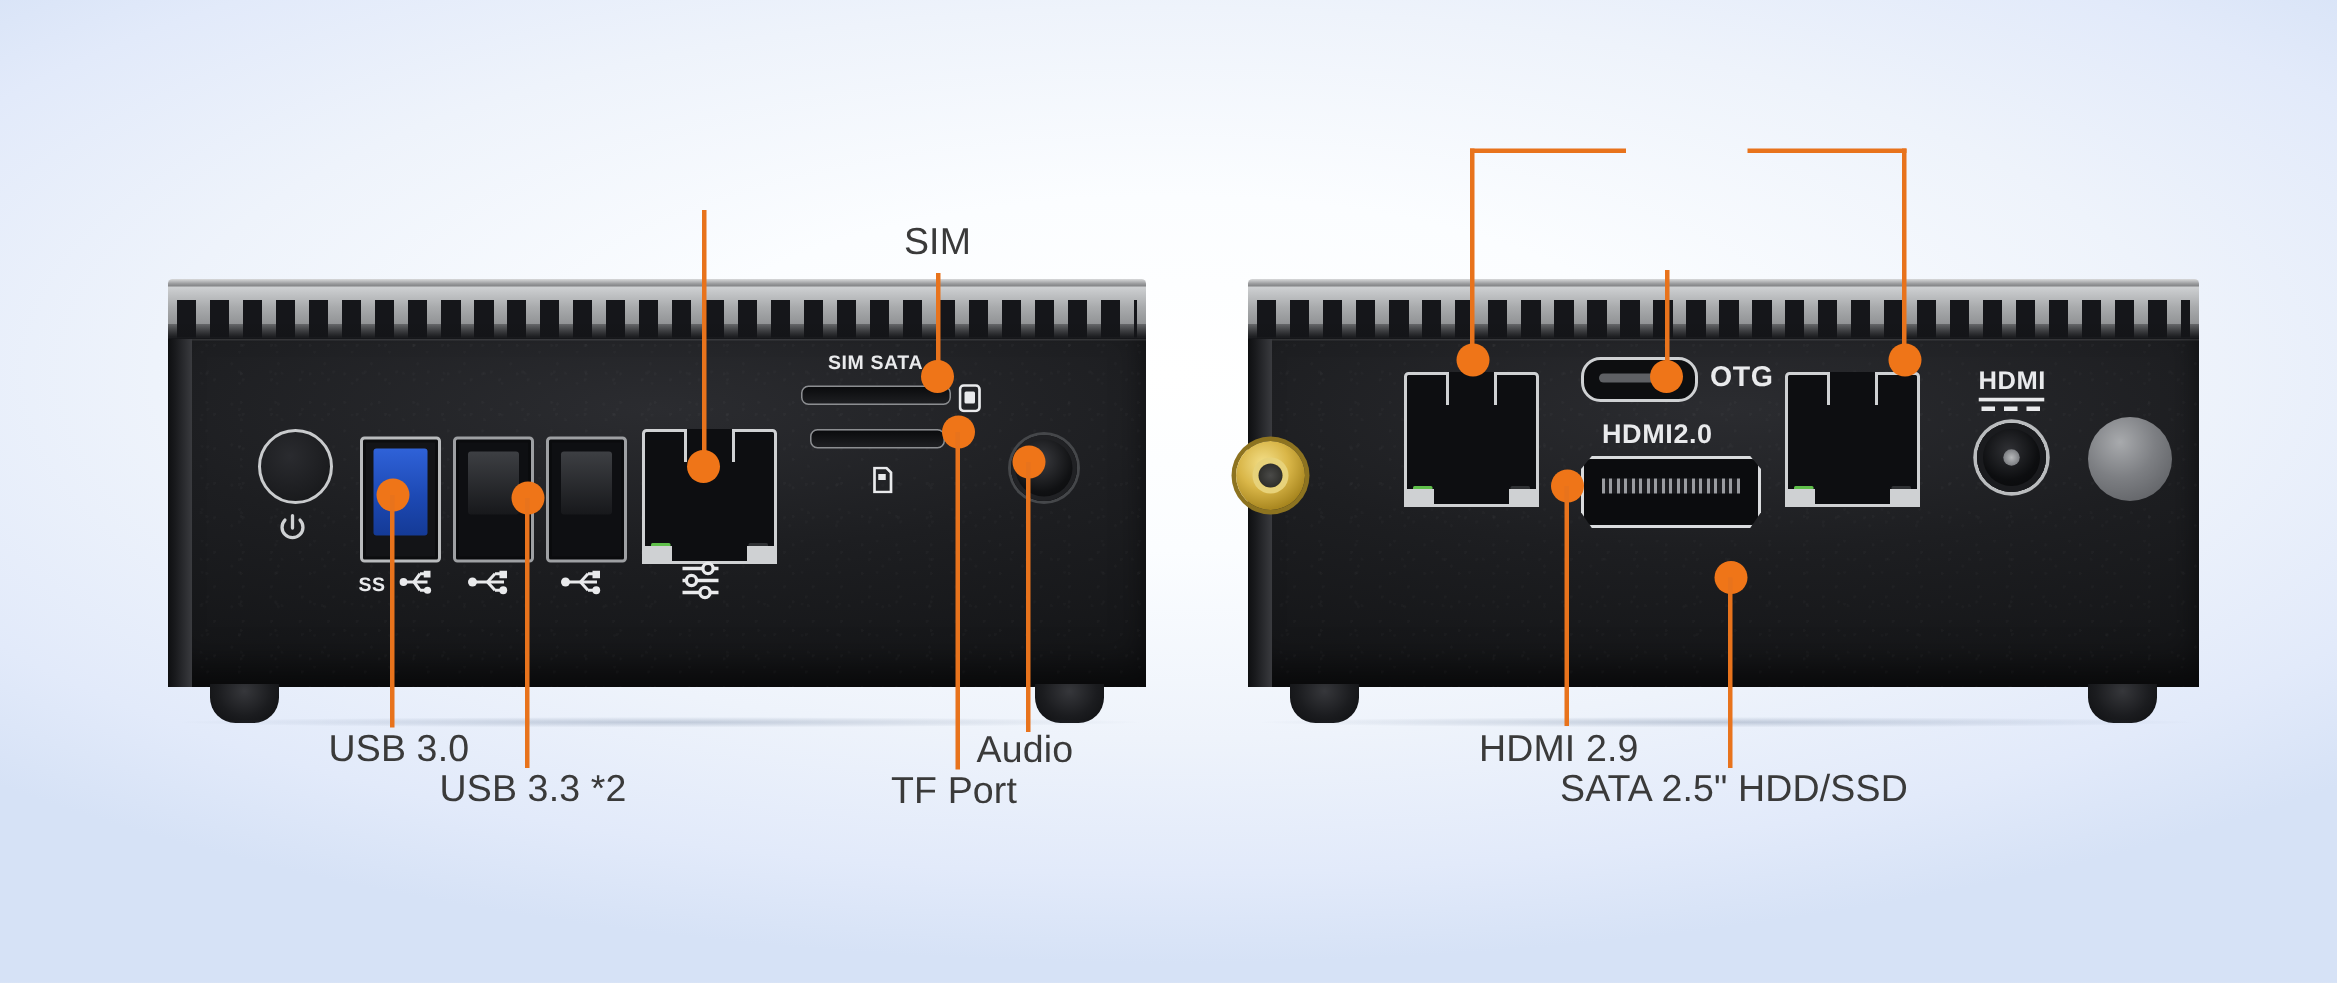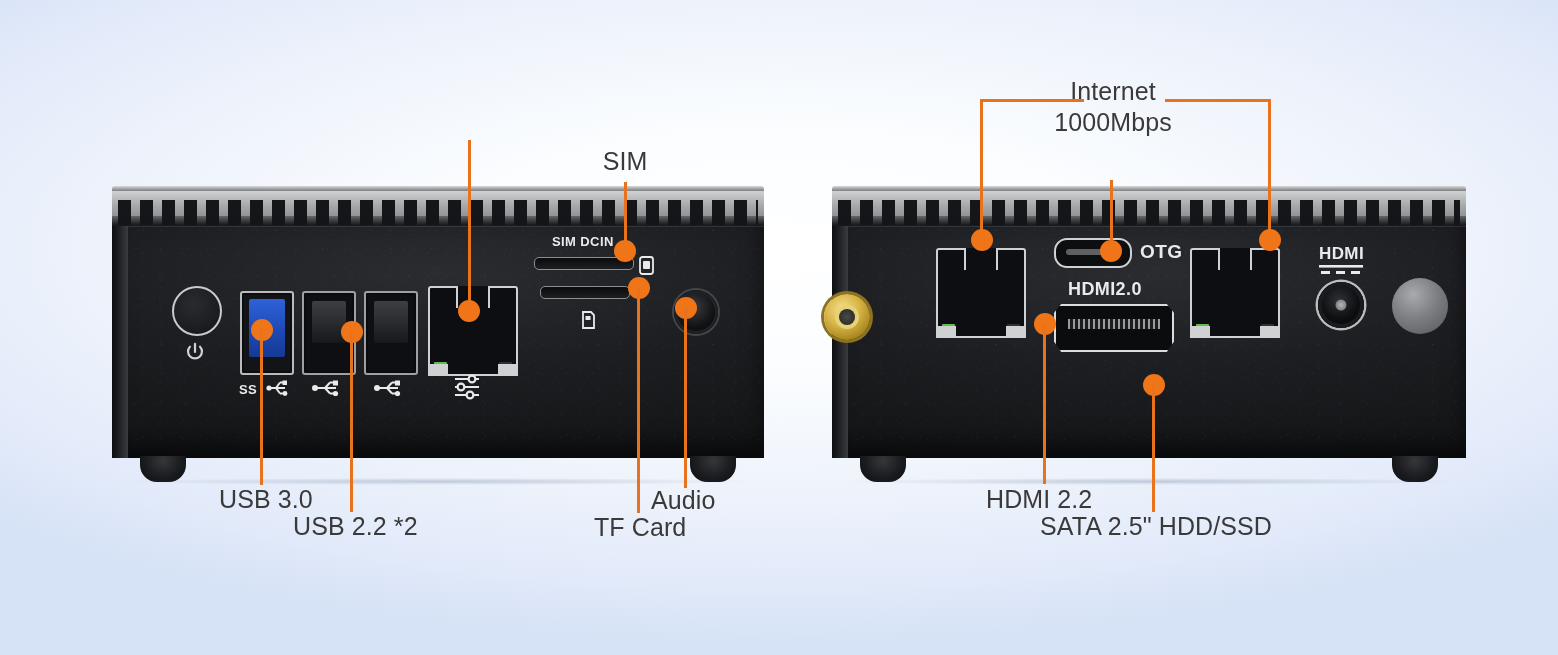--- a/index.html
+++ b/index.html
@@ -263,21 +263,21 @@
       <div class="shellFoot" style="left:-2px;"></div>
       <div class="shellFoot" style="right:-2px;"></div>
     </div>
     <svg class="silkIcon" style="left:340px;top:188px;" width="30" height="26" viewBox="0 0 30 26">
       <path d="M3 5 H27 M3 13 H27 M3 21 H27" stroke="#e9eaec" stroke-width="2.2"></path>
       <circle cx="20" cy="5" r="3.4" fill="#1a1b1e" stroke="#e9eaec" stroke-width="2.2"></circle>
       <circle cx="9" cy="13" r="3.4" fill="#1a1b1e" stroke="#e9eaec" stroke-width="2.2"></circle>
       <circle cx="18" cy="21" r="3.4" fill="#1a1b1e" stroke="#e9eaec" stroke-width="2.2"></circle>
     </svg>
 
-    <div class="silk sm" style="left:440px;top:48px;">SIM DCIN</div>
+    <div class="silk sm" style="left:440px;top:48px;">SIM SATA</div>
     <div class="simslot" style="left:422px;top:71px;width:98px;"></div>
     <svg class="silkIcon" style="left:527px;top:70px;" width="15" height="19" viewBox="0 0 15 19">
       <rect x="1" y="1" width="13" height="17" rx="2.5" fill="none" stroke="#e9eaec" stroke-width="1.8"></rect>
       <rect x="4" y="5" width="7" height="8" rx="1" fill="#e9eaec"></rect>
     </svg>
 
     <div class="simslot" style="left:428px;top:100px;width:88px;"></div>
     <svg class="silkIcon" style="left:469px;top:125px;" width="15" height="18" viewBox="0 0 15 18">
       <path d="M2 1 H10 L13 4 V17 H2 Z" fill="none" stroke="#e9eaec" stroke-width="1.8"></path>
       <rect x="4.5" y="5" width="5" height="4" fill="#e9eaec"></rect>
@@ -353,43 +353,41 @@
   <div class="lbl c" style="left:625px;top:146px;">SIM</div>
   <div class="lead vline" style="left:624px;top:182px;height:68px;"></div>
   <div class="dot" style="left:625px;top:251px;"></div>
 
   <div class="dot" style="left:262px;top:330px;"></div>
   <div class="lead vline" style="left:260px;top:330px;height:155px;"></div>
   <div class="lbl" style="left:219px;top:484px;">USB 3.0</div>
 
   <div class="dot" style="left:352px;top:332px;"></div>
   <div class="lead vline" style="left:350px;top:332px;height:180px;"></div>
-  <div class="lbl" style="left:293px;top:511px;">USB 2.2 *2</div>
+  <div class="lbl" style="left:293px;top:511px;">USB 3.3 *2</div>
 
   <div class="dot" style="left:639px;top:288px;"></div>
   <div class="lead vline" style="left:637px;top:288px;height:225px;"></div>
-  <div class="lbl" style="left:594px;top:512px;">TF Card</div>
+  <div class="lbl" style="left:594px;top:512px;">TF Port</div>
 
   <div class="dot" style="left:686px;top:308px;"></div>
   <div class="lead vline" style="left:684px;top:308px;height:180px;"></div>
   <div class="lbl" style="left:651px;top:485px;">Audio</div>
 
-  <div class="lbl c" style="left:1113px;top:76px;">Internet
-1000Mbps</div>
   <div class="lead hline" style="left:980px;top:99px;width:104px;"></div>
   <div class="lead hline" style="left:1165px;top:99px;width:106px;"></div>
   <div class="lead vline" style="left:980px;top:99px;height:140px;"></div>
   <div class="lead vline" style="left:1268px;top:99px;height:140px;"></div>
   <div class="dot" style="left:982px;top:240px;"></div>
   <div class="dot" style="left:1270px;top:240px;"></div>
 
   <div class="lead vline" style="left:1110px;top:180px;height:71px;"></div>
   <div class="dot" style="left:1111px;top:251px;"></div>
 
   <div class="dot" style="left:1045px;top:324px;"></div>
   <div class="lead vline" style="left:1043px;top:324px;height:160px;"></div>
-  <div class="lbl" style="left:986px;top:484px;">HDMI 2.2</div>
+  <div class="lbl" style="left:986px;top:484px;">HDMI 2.9</div>
 
   <div class="dot" style="left:1154px;top:385px;"></div>
   <div class="lead vline" style="left:1152px;top:385px;height:127px;"></div>
   <div class="lbl" style="left:1040px;top:511px;">SATA 2.5" HDD/SSD</div>
 
 </div>
 
 </body></html>

